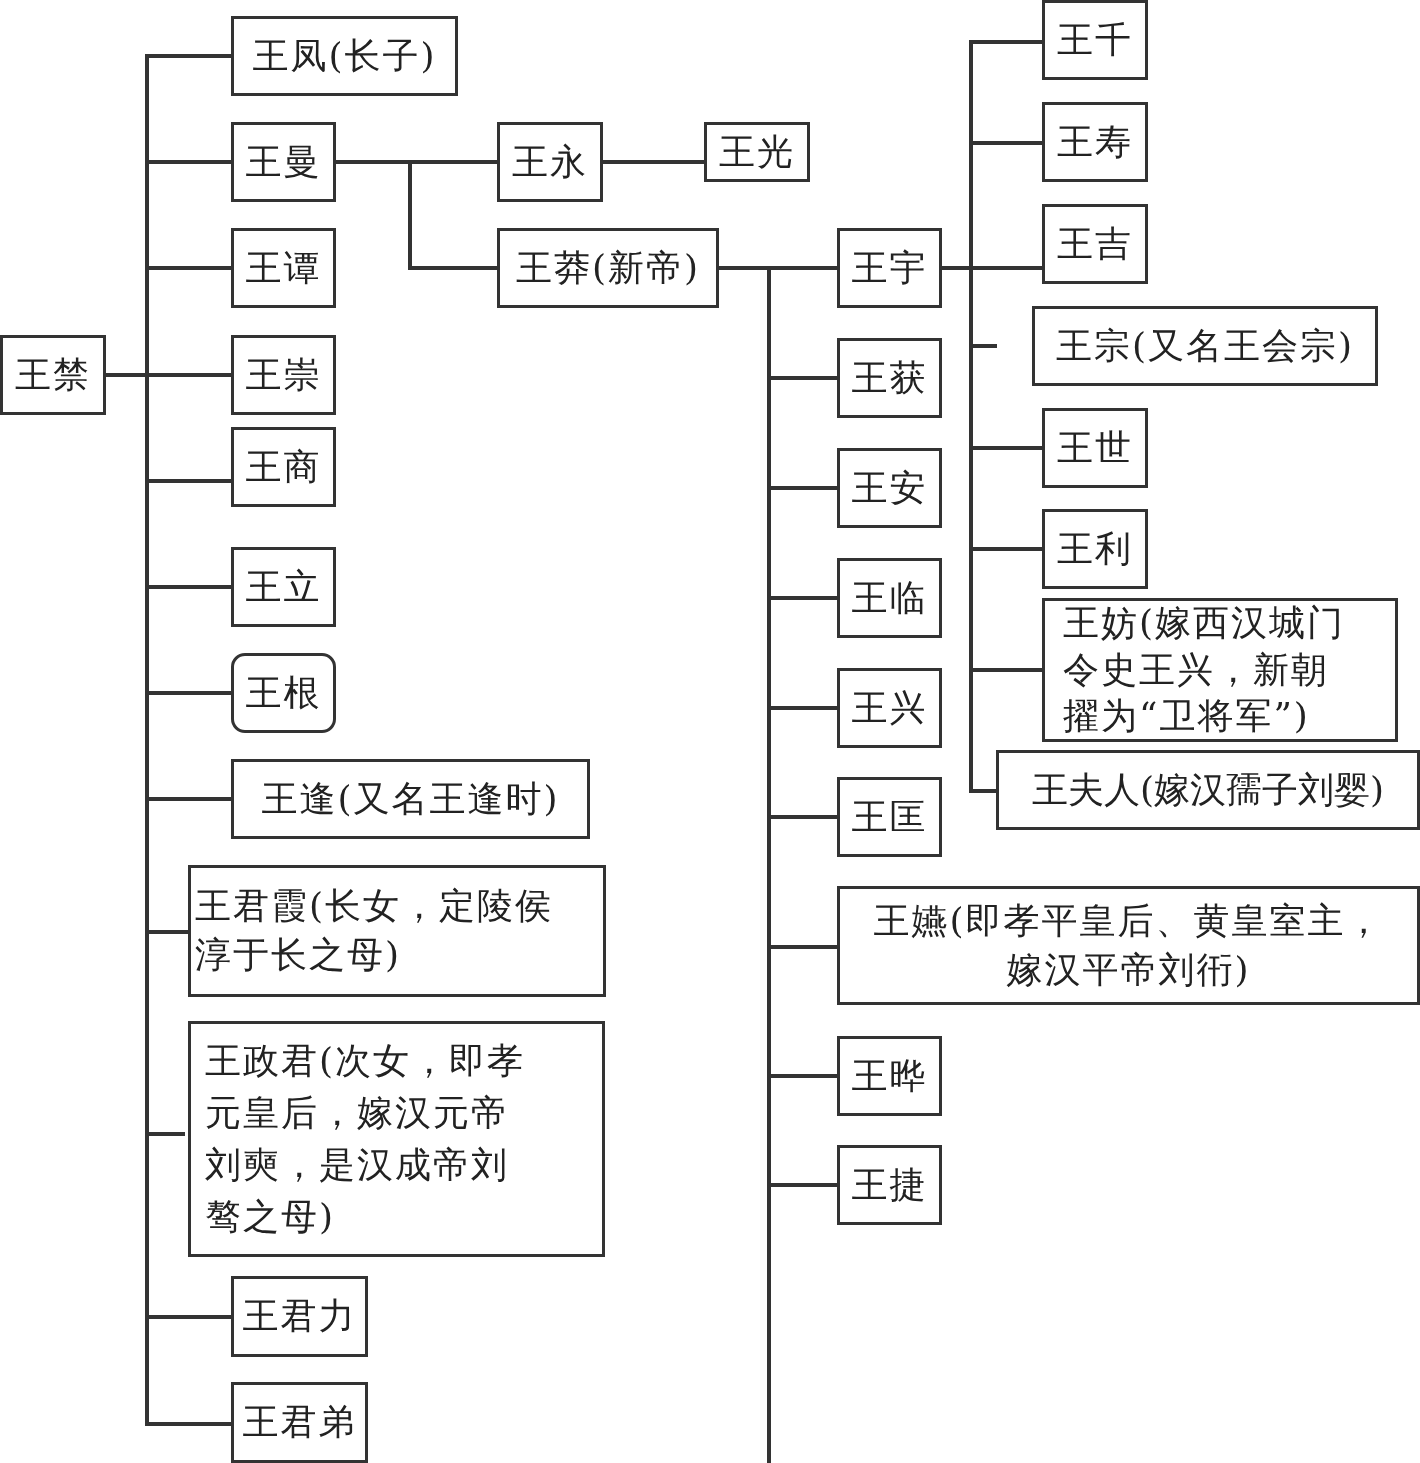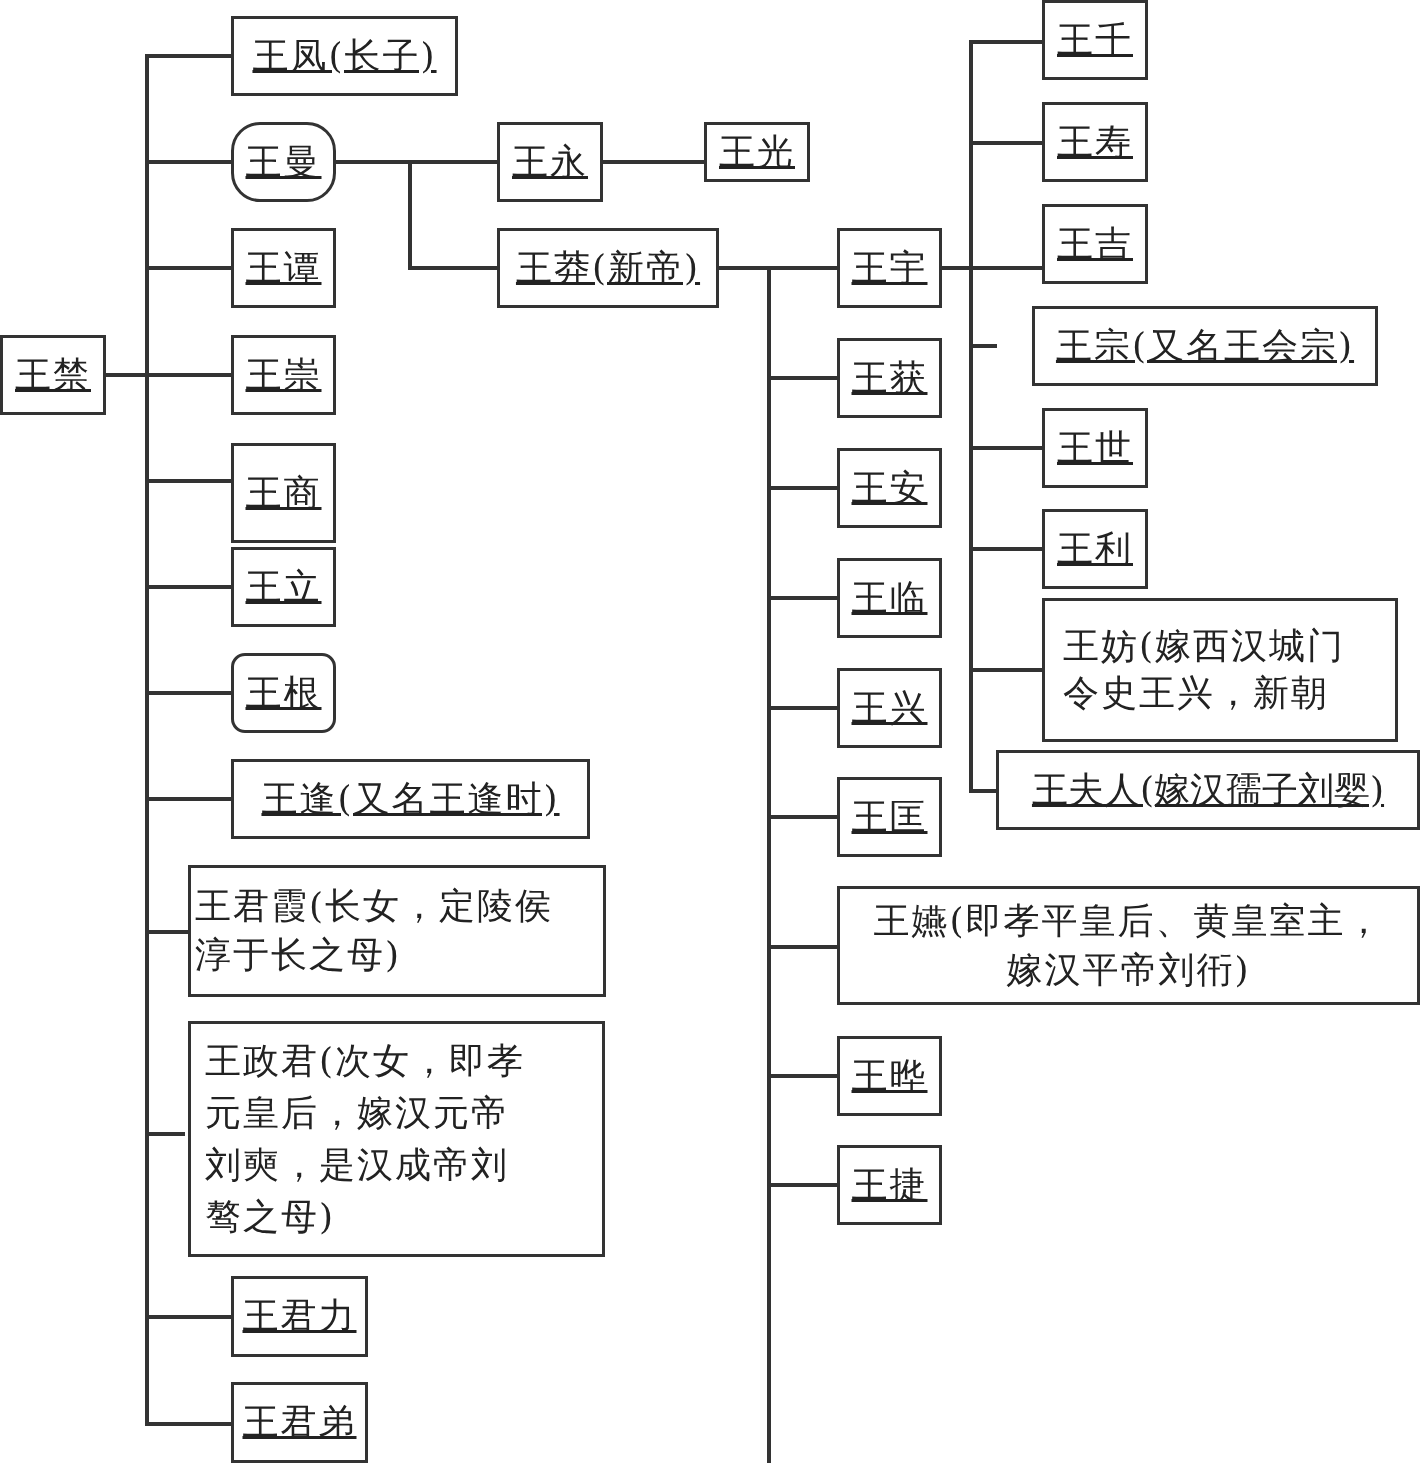--- a/index.html
+++ b/index.html
@@ -1,21 +1,21 @@
 <!DOCTYPE html>
 <html><head>
 <meta charset="utf-8">
 <style>
   html, body { margin: 0; padding: 0; background: #ffffff; }
   body { width: 1420px; height: 1463px; position: relative; overflow: hidden;
          font-family: "DejaVu Serif", "Liberation Serif", serif; color: #222; }
   .box { position: absolute; box-sizing: border-box; border: 3px solid #333;
          background: #fff; display: flex; align-items: center;
          font-size: 36px; line-height: 1.35; letter-spacing: 2px; }
-  .box.center { justify-content: center; text-decoration: underline; }
+  .box.center { justify-content: center; }
   .box.multi { align-items: flex-start; padding: 4px 4px; flex-direction: column; justify-content: center; }
   .box.multi span { display: block; }
   .line { position: absolute; background: #333; }
   .h { height: 4px; }
   .v { width: 4px; }
 </style>
 </head>
 <body>
 
 <div class="line h" style="left:104px;top:373px;width:44px;"></div>
@@ -61,30 +61,30 @@
 <div class="line h" style="left:969px;top:668px;width:76px;"></div>
 <div class="line h" style="left:969px;top:789px;width:28px;"></div>
 
 <div class="box center" style="left:0;top:335px;width:106px;height:80px;">
     <span>王禁</span>
   </div>
 
 <div class="box center" style="left:231px;top:16px;width:227px;height:80px;">
     <span>王凤(长子)</span>
   </div>
-<div class="box center" style="left:231px;top:122px;width:105px;height:80px;border-radius:29px;">
+<div class="box center" style="left:231px;top:122px;width:105px;height:80px;">
     <span>王曼</span>
   </div>
 <div class="box center" style="left:231px;top:228px;width:105px;height:80px;">
     <span>王谭</span>
   </div>
 <div class="box center" style="left:231px;top:335px;width:105px;height:80px;">
     <span>王崇</span>
   </div>
-<div class="box center" style="left:231px;top:443px;width:105px;height:100px;">
+<div class="box center" style="left:231px;top:427px;width:105px;height:80px;">
     <span>王商</span>
   </div>
 <div class="box center" style="left:231px;top:547px;width:105px;height:80px;">
     <span>王立</span>
   </div>
 <div class="box center" style="left:231px;top:653px;width:105px;height:80px;border-radius:14px;">
     <span>王根</span>
   </div>
 <div class="box center" style="left:231px;top:759px;width:359px;height:80px;">
     <span>王逢(又名王逢时)</span>
@@ -159,16 +159,17 @@
   </div>
 <div class="box center" style="left:1042px;top:408px;width:106px;height:80px;">
     <span>王世</span>
   </div>
 <div class="box center" style="left:1042px;top:509px;width:106px;height:80px;">
     <span>王利</span>
   </div>
 <div class="box multi" style="left:1042px;top:598px;width:356px;height:144px;line-height:1.3;padding-left:18px;">
   <span>王妨(嫁西汉城门</span>
   <span>令史王兴，新朝</span>
+  <span>擢为“卫将军”)</span>
 </div>
 <div class="box center" style="left:996px;top:750px;width:424px;height:80px;letter-spacing:0;">
     <span>王夫人(嫁汉孺子刘婴)</span>
   </div>
 
 </body></html>

